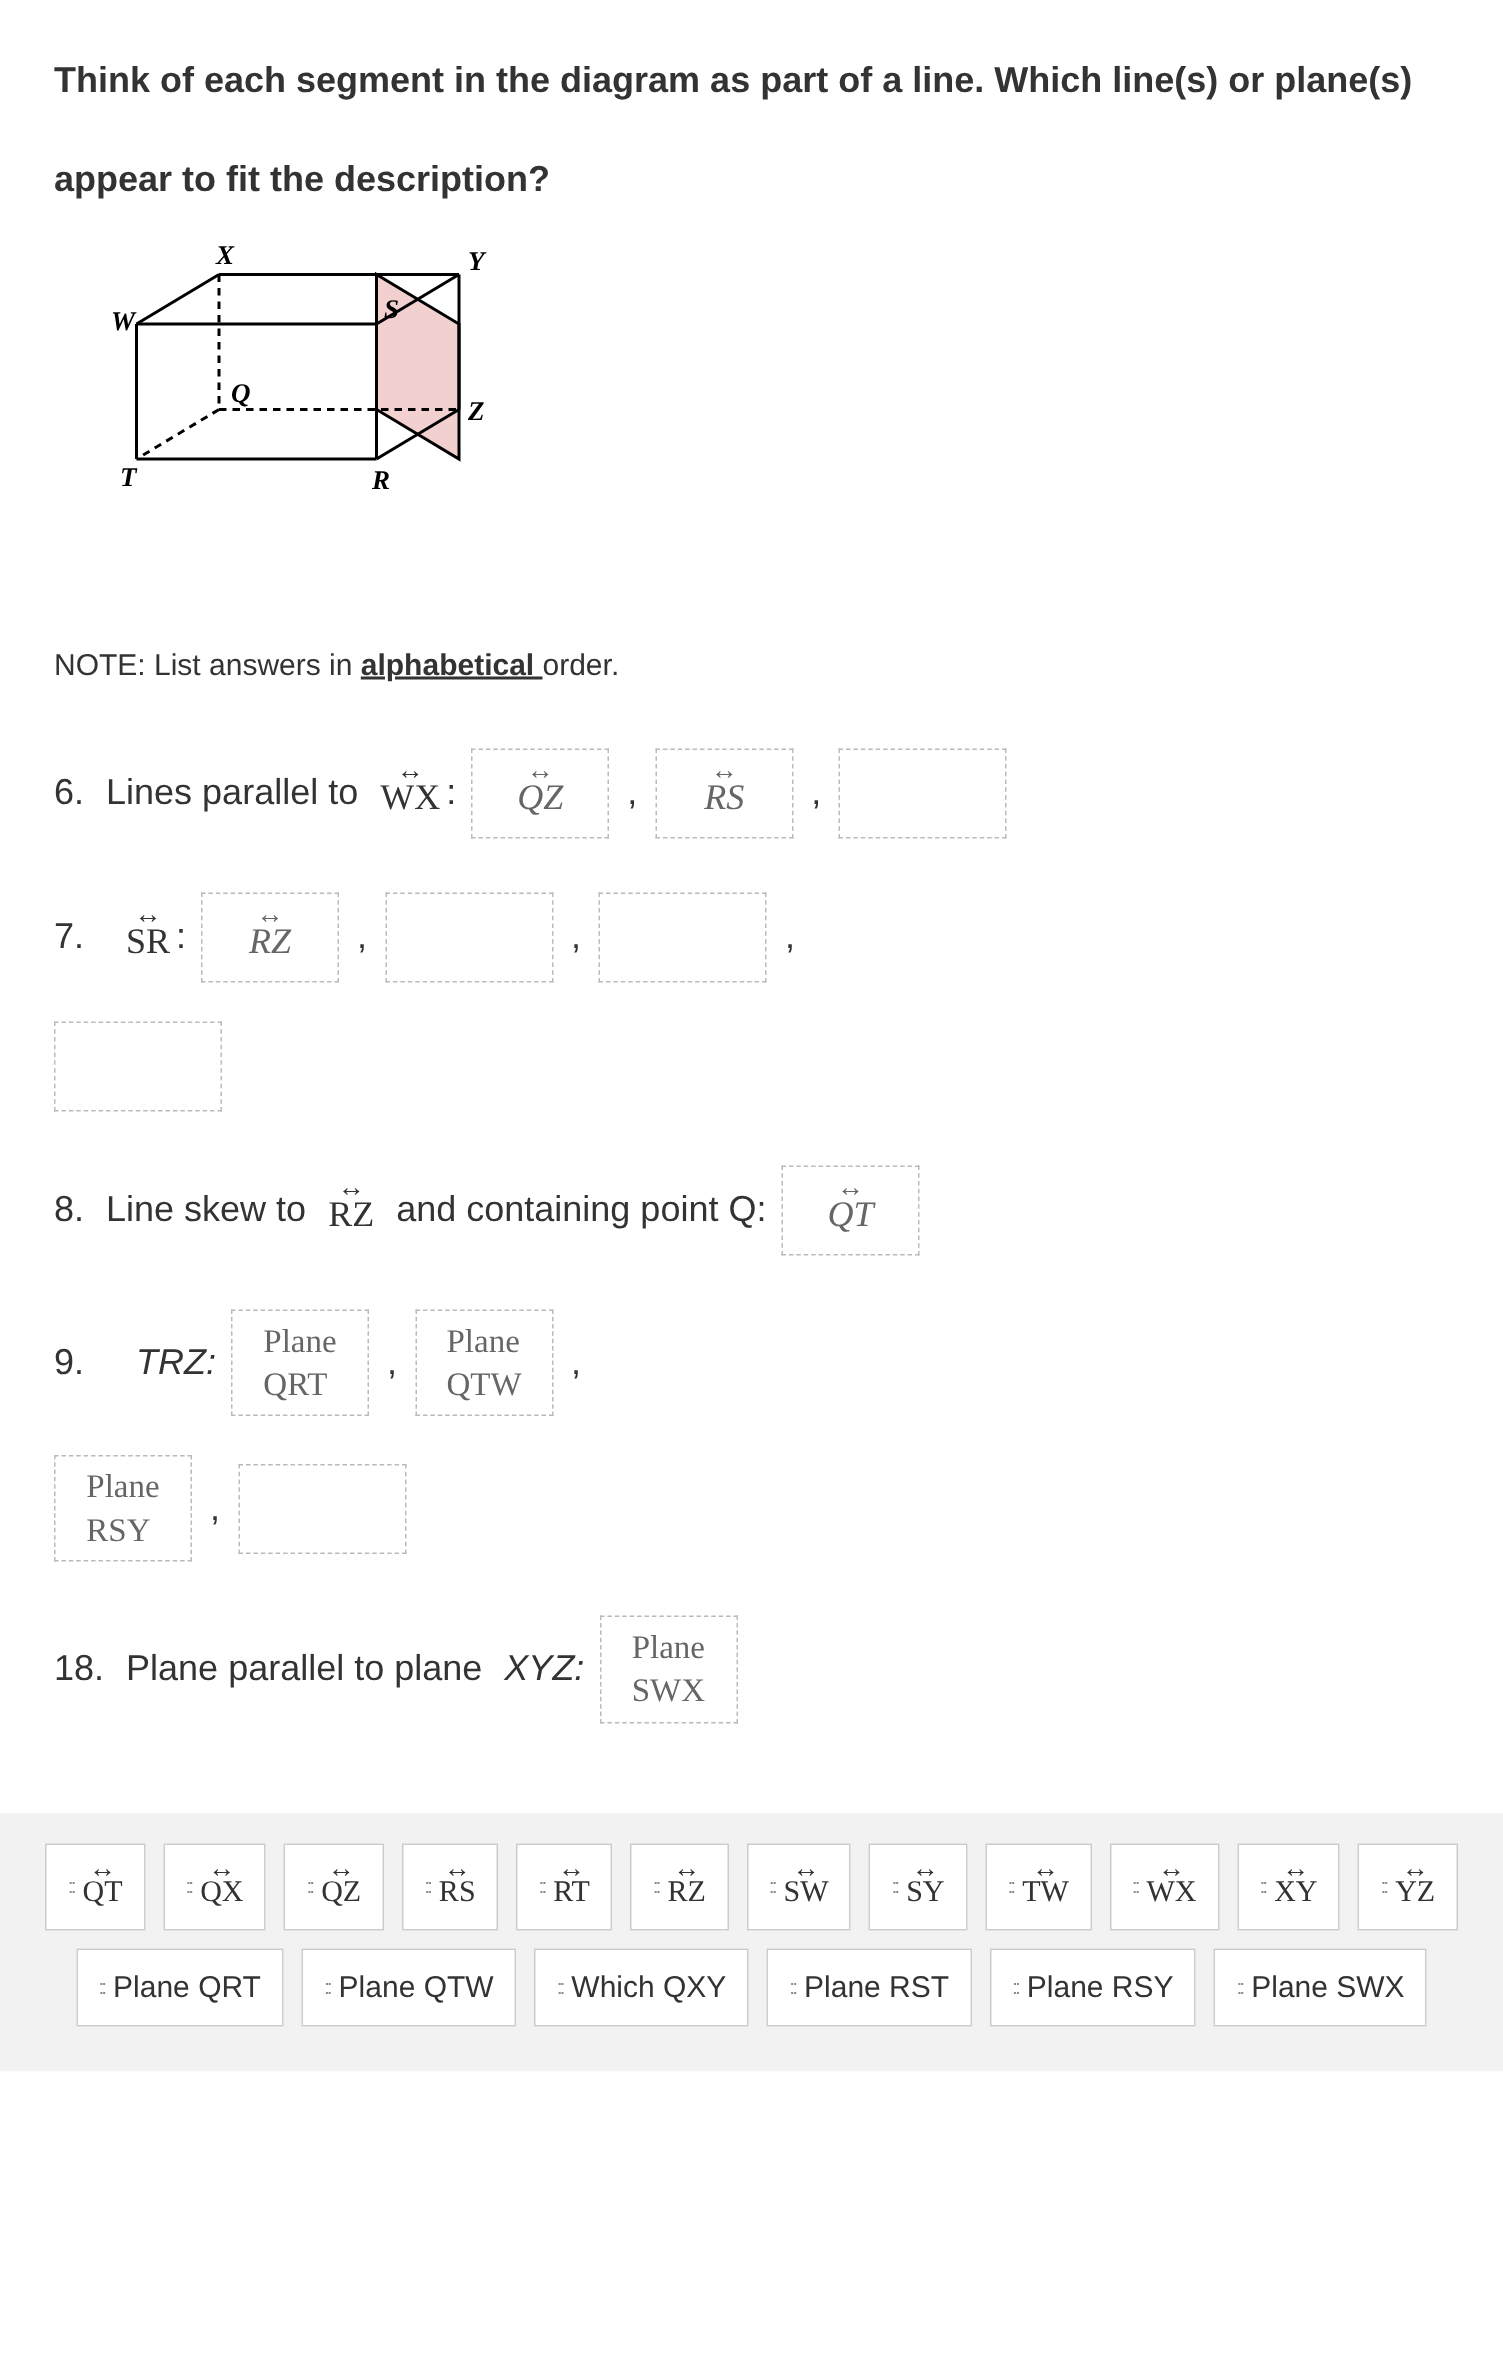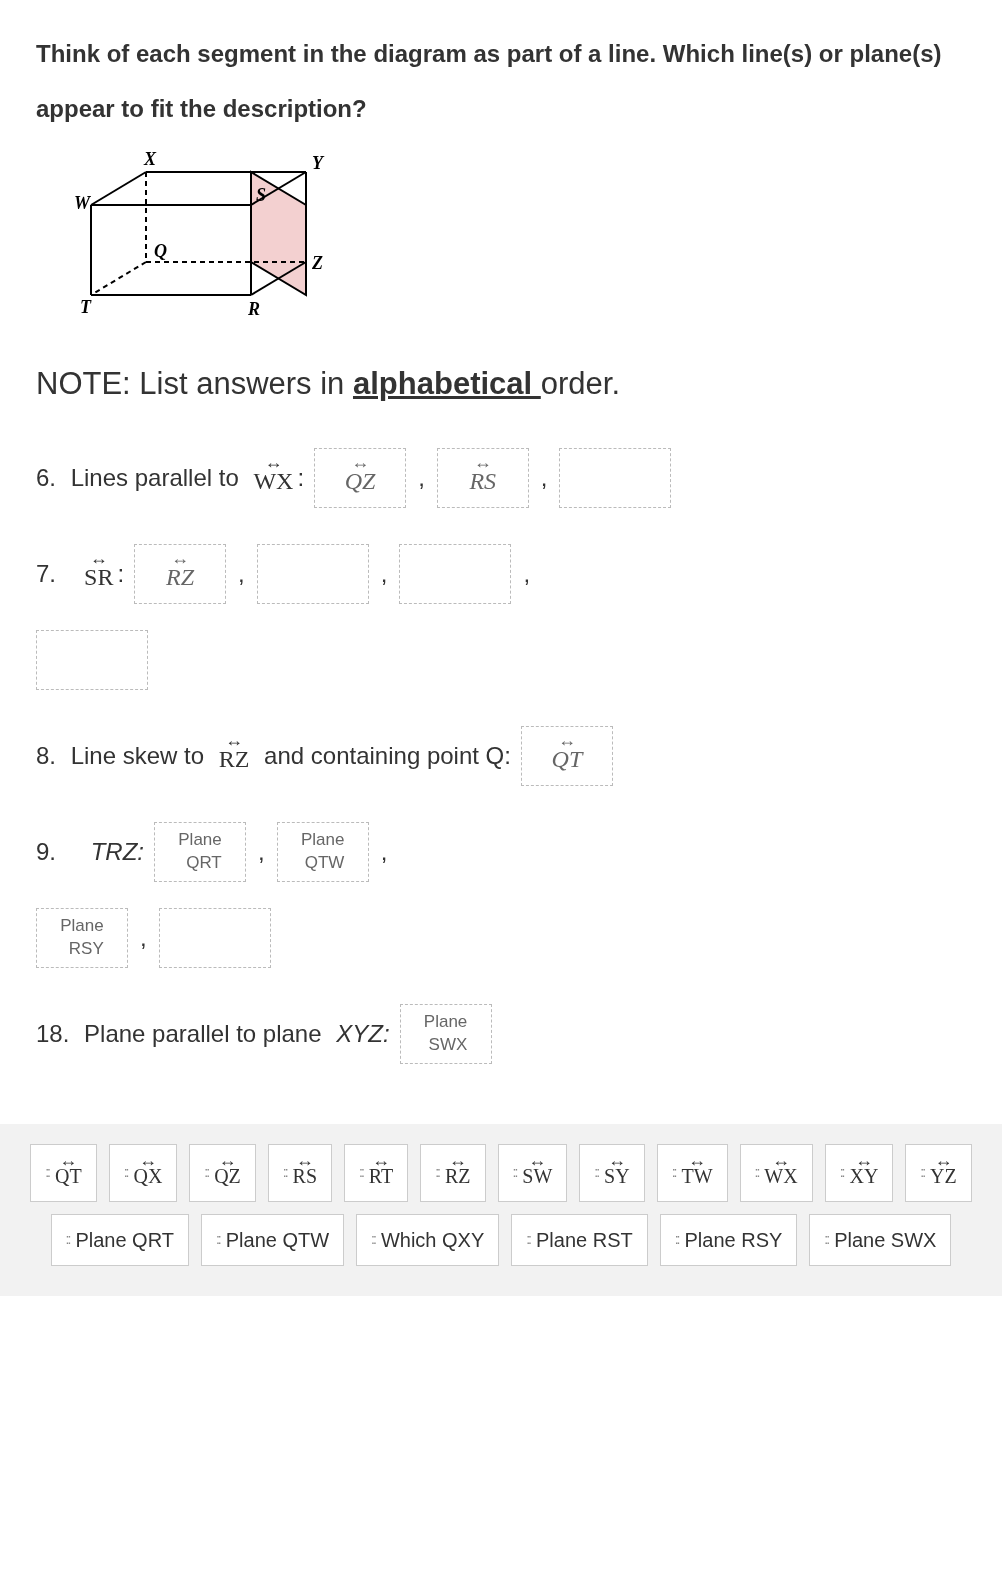--- a/index.html
+++ b/index.html
@@ -1,41 +1,41 @@
 <!DOCTYPE html>
 <html><head>
 <meta charset="utf-8">
 <style>
 body{margin:0;font-family:Arial,Helvetica,sans-serif;background:#fff;color:#333;font-size:24px;line-height:1.5}
 .page{padding:36px 36px 0}
 .bold{font-weight:bold}
-.note{font-size:31px;margin:24px 0 40px}
+.note{font-size:20px;margin:80px 0 40px}
 .note .u{text-decoration:underline}
 .q{margin:36px 0;display:flex;flex-wrap:wrap;align-items:center;gap:10px}
 .q-text{display:inline-flex;align-items:center;gap:4px}
 .it{font-style:italic}
 .over{position:relative;display:inline-block;padding-top:6px}
 .over::before{content:"↔";position:absolute;top:-8px;left:0;right:0;text-align:center;font-size:18px;font-style:normal}
 .slot{border:1.5px dashed #bbb;min-width:70px;min-height:46px;display:inline-flex;align-items:center;justify-content:center;padding:6px 10px;font-style:italic;font-family:"Times New Roman",serif;color:#666}
 .slot-wide{min-width:90px}
-.slot-tall{flex-direction:column;font-style:normal;font-family:Liberation Sans, sans-serif;font-size:17px;text-align:right;line-height:1.3}
+.slot-tall{flex-direction:column;font-style:normal;font-family:Liberation Serif, serif;font-size:22px;text-align:left;line-height:1.3}
 .comma{margin:0 2px}
 .diagram{margin:20px 0 0 20px}
 .bank{background:#f2f2f2;padding:20px 30px 30px;margin-top:60px;display:flex;flex-wrap:wrap;gap:12px;justify-content:center}
 .tile{background:#fff;border:1px solid #ccc;padding:10px 14px;display:inline-flex;align-items:center;gap:6px;font-size:20px}
 .grip{color:#888;font-size:14px;letter-spacing:-2px}
 .tm{font-family:"Times New Roman",serif;}
 .svglabel{font:bold italic 18px "Times New Roman",serif}
 </style>
 </head>
 <body>
 
 <div class="page">
   <div class="bold">Think of each segment in the diagram as part of a line. Which line(s) or plane(s)</div>
-  <div class="bold" style="margin-top:19px">appear to fit the description?</div>
+  <div class="bold" style="margin-top:30px">appear to fit the description?</div>
 
   <div class="diagram">
     <svg width="280" height="180" viewBox="0 0 280 180">
       <polygon points="195,25 250,58 250,148 195,115" fill="#f3d0d0" stroke="#000" stroke-width="2"></polygon>
       <line x1="35" y1="58" x2="35" y2="148" stroke="#000" stroke-width="2"></line>
       <line x1="35" y1="148" x2="195" y2="148" stroke="#000" stroke-width="2"></line>
       <line x1="195" y1="148" x2="195" y2="58" stroke="#000" stroke-width="2"></line>
       <line x1="195" y1="58" x2="35" y2="58" stroke="#000" stroke-width="2"></line>
       <line x1="35" y1="58" x2="90" y2="25" stroke="#000" stroke-width="2"></line>
       <line x1="90" y1="25" x2="250" y2="25" stroke="#000" stroke-width="2"></line>

